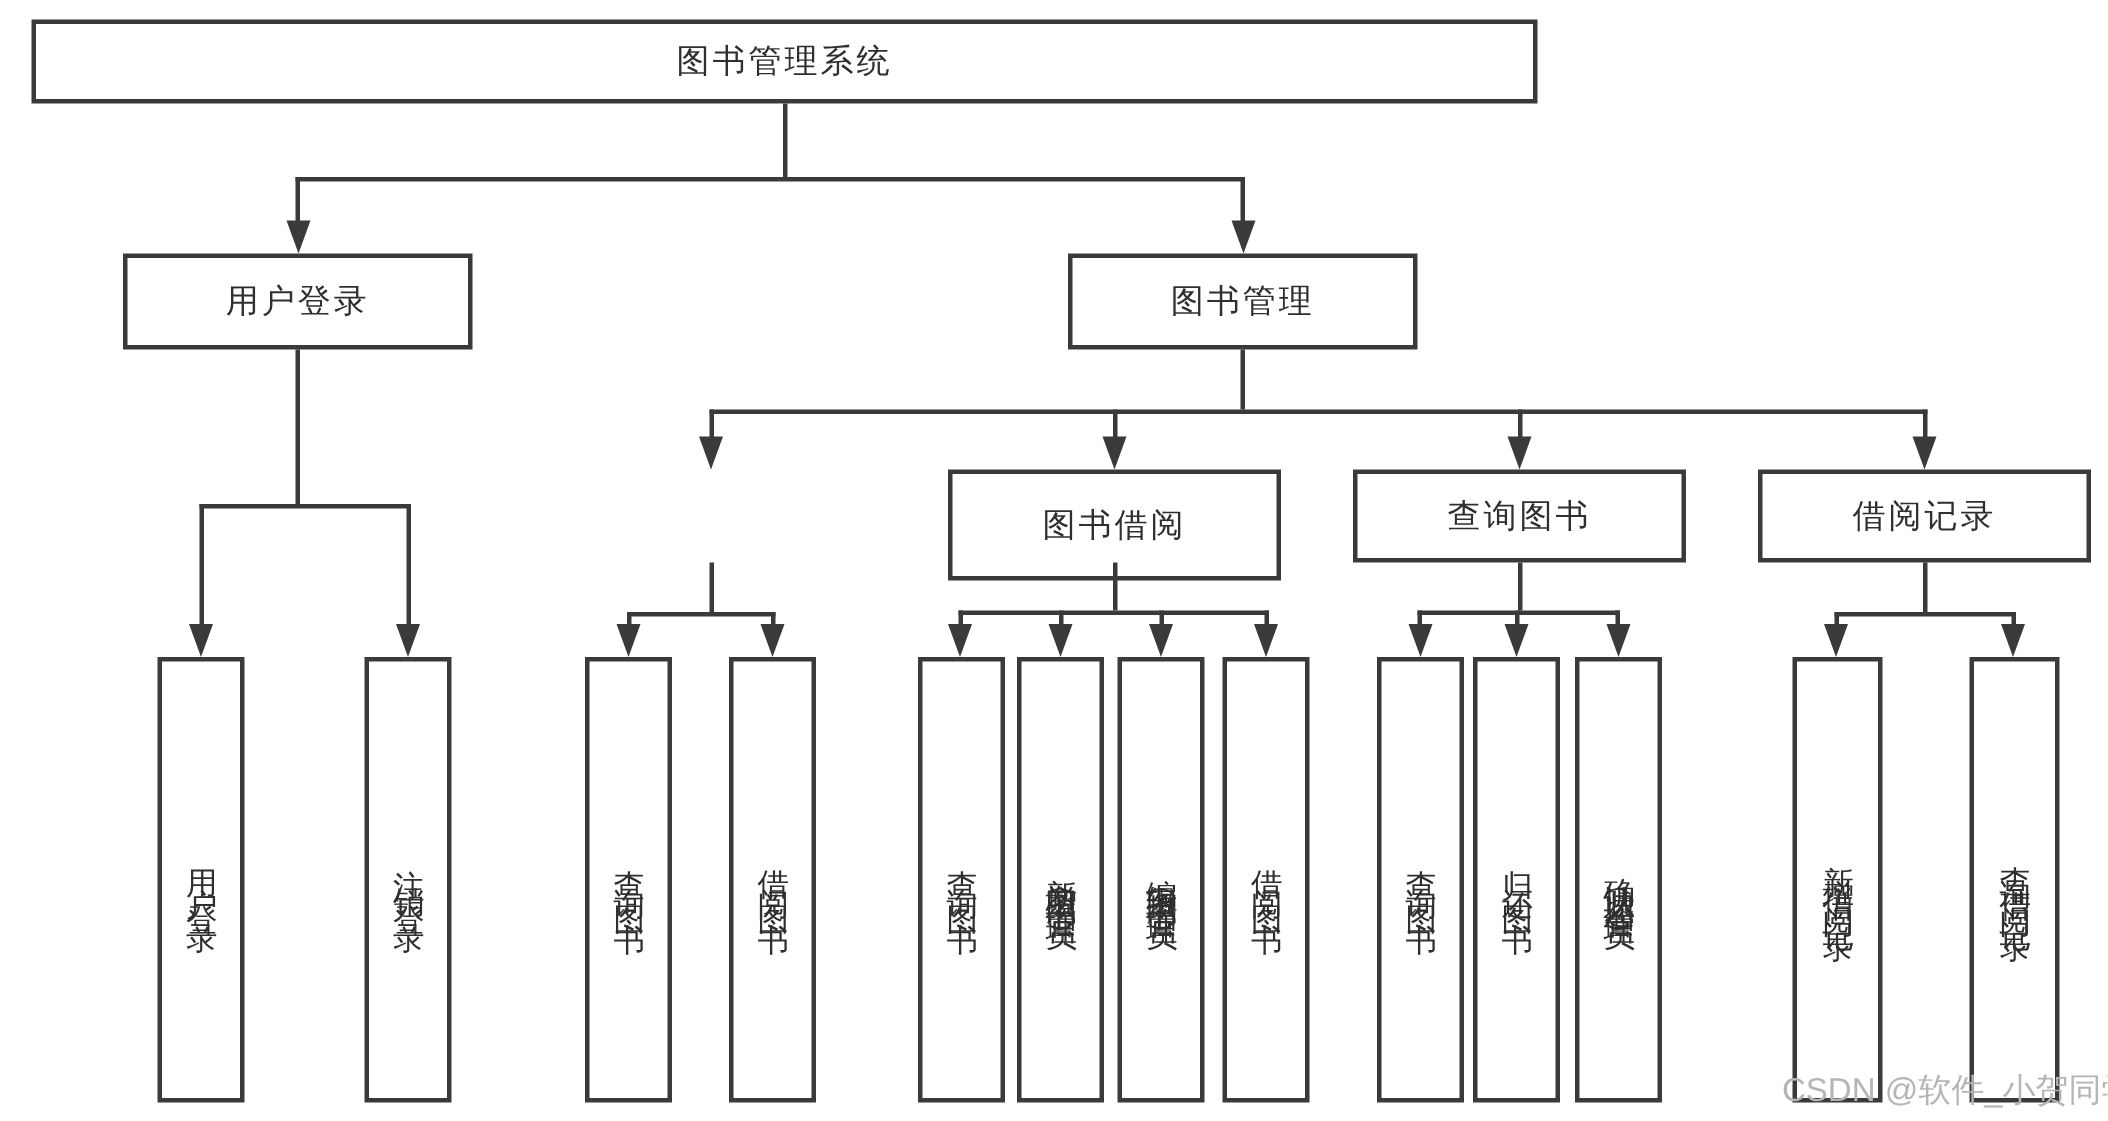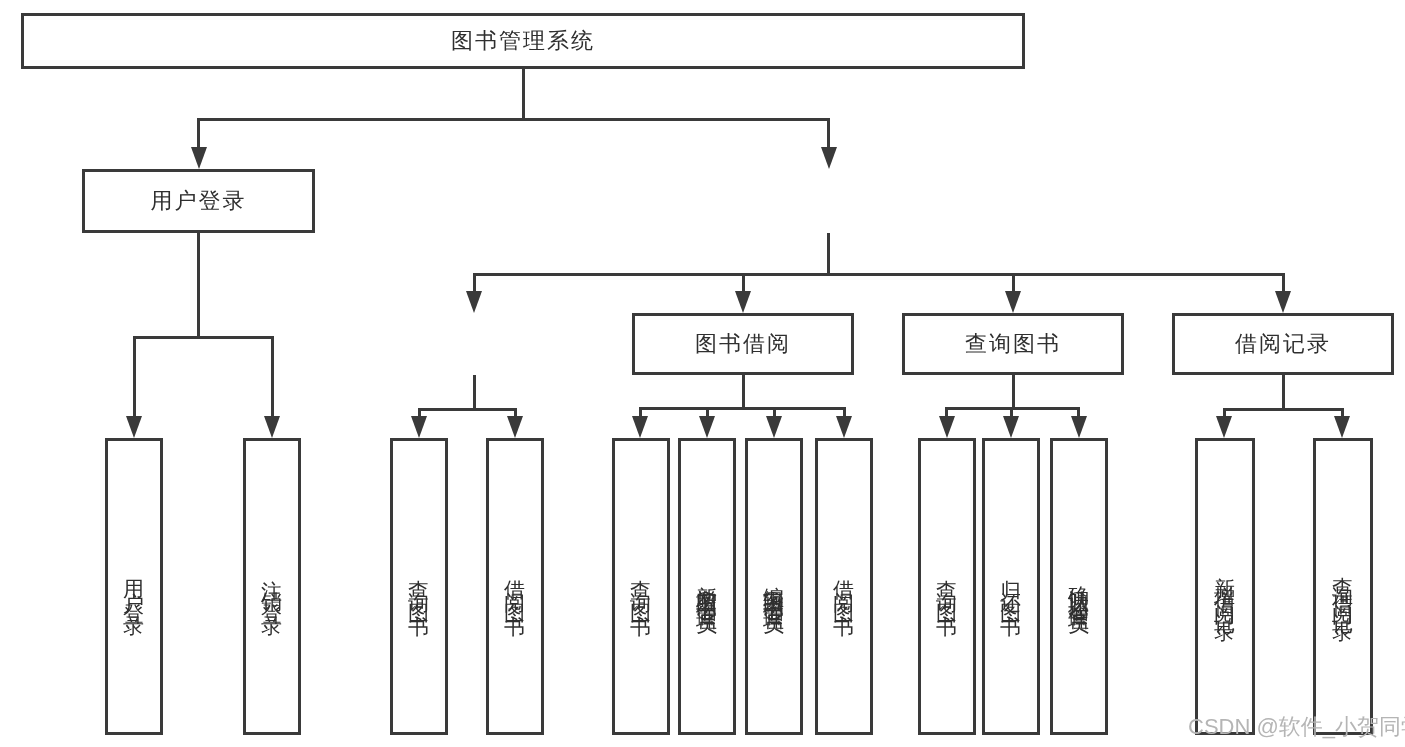--- a/index.html
+++ b/index.html
@@ -75,40 +75,43 @@
   <div class="ln" style="left:521.5px;top:69px;width:3px;height:49px"></div>
   <div class="ln" style="left:197px;top:118px;width:633px;height:3px"></div>
   <div class="ln" style="left:197px;top:118px;width:3px;height:36px"></div>
   <div class="ar" style="left:190.5px;top:147px"></div>
   <div class="ln" style="left:827px;top:118px;width:3px;height:36px"></div>
   <div class="ar" style="left:820.5px;top:147px"></div>
 
   <div class="box" style="left:82px;top:169px;width:233px;height:64px">
     <span class="hlabel">用户登录</span>
   </div>
+  <div class="box" style="left:712px;top:169px;width:233px;height:64px">
+    <span class="hlabel">图书管理</span>
+  </div>
 
   <div class="ln" style="left:197px;top:233px;width:3px;height:103px"></div>
   <div class="ln" style="left:132.5px;top:336px;width:141px;height:3px"></div>
   <div class="ln" style="left:132.5px;top:336px;width:3px;height:85px"></div>
   <div class="ar" style="left:126px;top:416px"></div>
   <div class="ln" style="left:270.5px;top:336px;width:3px;height:85px"></div>
   <div class="ar" style="left:264px;top:416px"></div>
 
   <div class="ln" style="left:827px;top:233px;width:3px;height:40px"></div>
   <div class="ln" style="left:472.5px;top:273px;width:812px;height:3px"></div>
   <div class="ln" style="left:472.5px;top:273px;width:3px;height:22px"></div>
   <div class="ar" style="left:466px;top:291px"></div>
   <div class="ln" style="left:741.5px;top:273px;width:3px;height:22px"></div>
   <div class="ar" style="left:735px;top:291px"></div>
   <div class="ln" style="left:1011.5px;top:273px;width:3px;height:22px"></div>
   <div class="ar" style="left:1005px;top:291px"></div>
   <div class="ln" style="left:1281.5px;top:273px;width:3px;height:22px"></div>
   <div class="ar" style="left:1275px;top:291px"></div>
 
-  <div class="box" style="left:632px;top:313px;width:222px;height:62px">
+  <div class="box" style="left:632px;top:313px;width:222px;height:74px">
     <span class="hlabel">图书借阅</span>
   </div>
   <div class="box" style="left:902px;top:313px;width:222px;height:62px">
     <span class="hlabel">查询图书</span>
   </div>
   <div class="box" style="left:1172px;top:313px;width:222px;height:62px">
     <span class="hlabel">借阅记录</span>
   </div>
 
   <div class="ln" style="left:472.5px;top:375px;width:3px;height:33px"></div>

